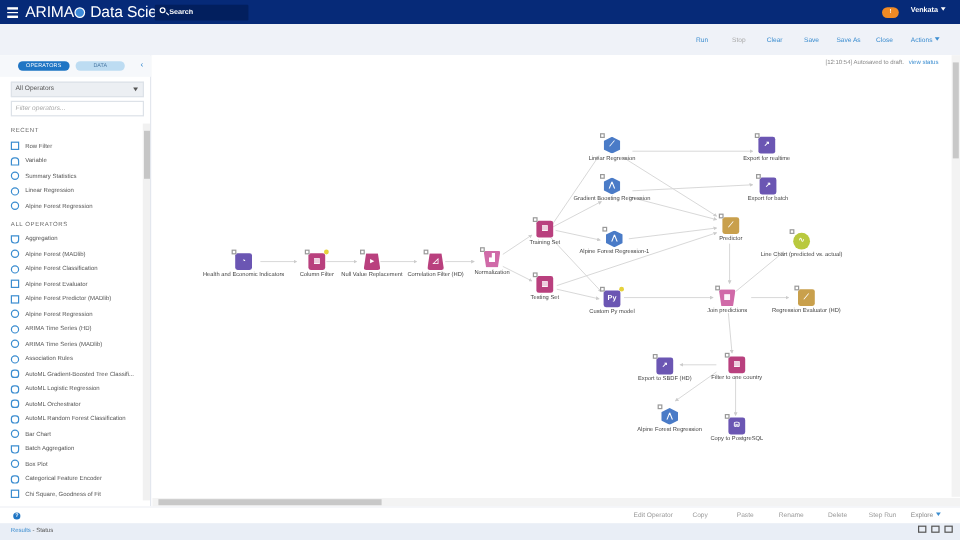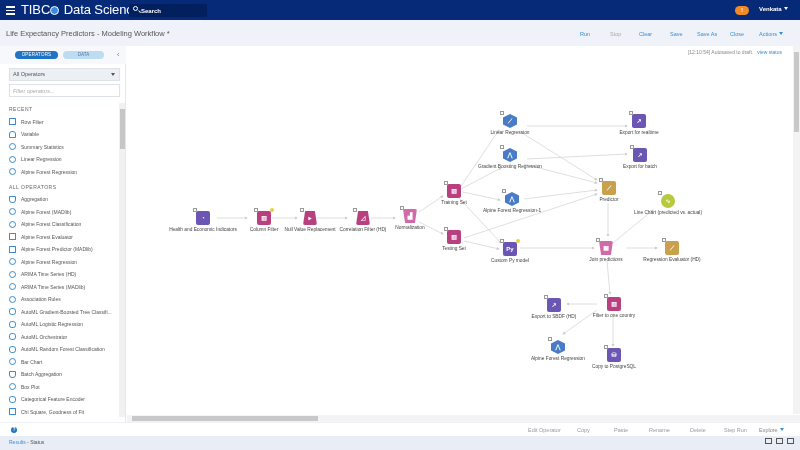--- a/index.html
+++ b/index.html
@@ -83,33 +83,32 @@
 </head>
 <body>
 
 <div class="topbar">
   <div class="hamburger">
       <span></span>
       <span></span>
       <span></span>
     </div>
   <div class="brand">
-    <span class="tibco">TIBC</span><span class="o-dot"></span>
+    <span class="tibco">ARIMA</span><span class="o-dot"></span>
     <span>Data Science</span>
   </div>
   <div class="search">
     <span class="ico"></span>
     <input type="text" placeholder="Search" style="">
   </div>
   <div class="notif">!</div>
   <div class="user"><span>Venkata</span><span class="caret"></span></div>
 </div>
 
 <div class="titlebar">
-  <div class="doc-title">Life Expectancy Predictors - Modeling Workflow *</div>
   <div class="actions" style="left:580px">Run</div>
   <div class="actions disabled" style="left:610px">Stop</div>
   <div class="actions" style="left:639px">Clear</div>
   <div class="actions" style="left:670px">Save</div>
   <div class="actions" style="left:697px">Save As</div>
   <div class="actions" style="left:730px">Close</div>
   <div class="actions" style="left:759px"><span>Actions</span><span class="caret"></span></div>
 </div>
 
 <div class="sidebar">

